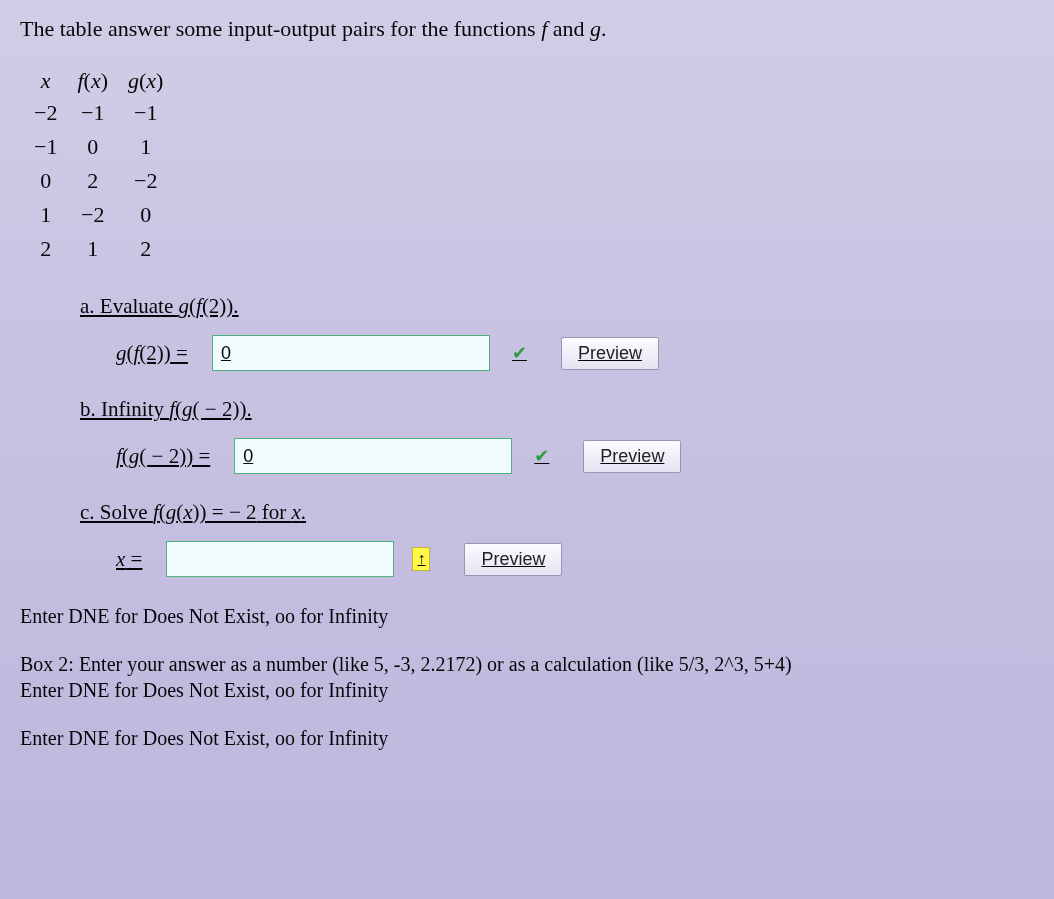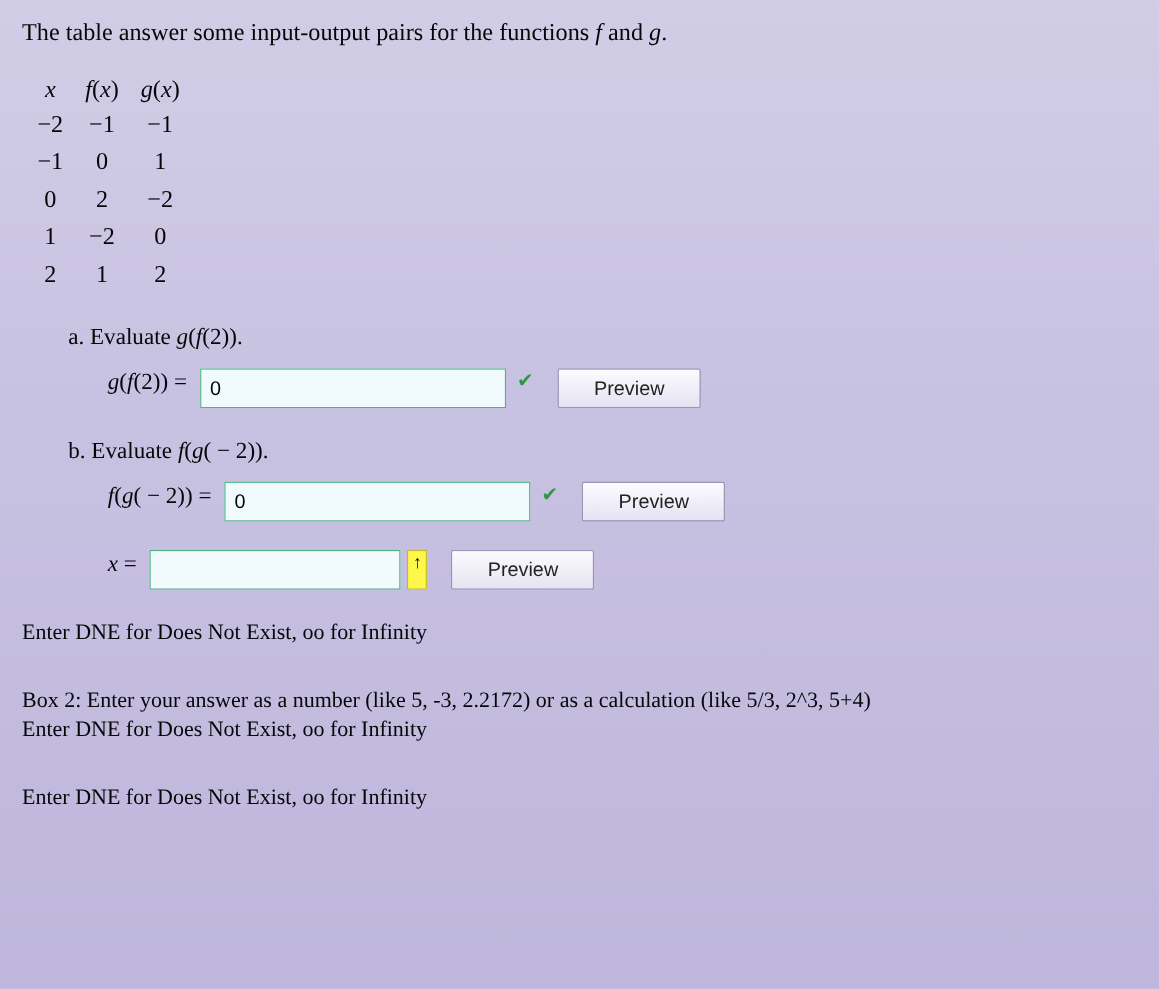--- a/index.html
+++ b/index.html
@@ -34,29 +34,31 @@
   text-align: center;
   font-style: italic;
 }
 .tbl td {
   padding: 4px 10px;
   text-align: center;
   font-feature-settings: "lnum";
 }  
 .questions {
   margin-top: 28px;
-  margin-left: 42px;
+  margin-left: 60px;
+  text-decoration: underline;
 }
 .qline {
   font-size: 21px;
   margin-bottom: 16px;
 }
 .answer-row {
   display: flex;
-  gap: 12px;
+  align-items: center;
+  gap: 24px;
   margin: 14px 0 26px 36px;
 }
 .math {
   font-family: "Times New Roman", serif;
   font-style: italic;
 }
 input[type=text] {
   font-size: 18px;
   padding: 4px 8px;
   border: 1px solid #4fb380;
@@ -84,31 +86,31 @@
   padding: 2px 4px;
   border: 1px solid #c0b830;
   margin-left: -6px;
 }
 .preview-btn {
   font-family: Arial, sans-serif;
   font-size: 18px;
   color: #222;
   background: linear-gradient(#fbfbff, #e6e3f2);
   border: 1px solid #9b95b5;
-  padding: 5px 32px;
+  padding: 5px 16px;
   border-radius: 2px;
   margin-left: 10px;
 }
 .subnote {
   font-size: 20px;
   margin: 18px 0 0 0;
   line-height: 1.3;
   font-family: "Times New Roman", serif;
 }
-.subnote + .subnote { margin-top: 36px; }
+.subnote + .subnote { margin-top: 22px; }
 .f { font-style: italic; }
 .up { font-style: normal; }
 </style>
 </head>
 <body>
 
 <div class="prompt">
   <span>The table answer some input-output pairs for the functions </span><span class="f">f</span><span> and </span><span class="f">g</span><span>.</span>
 </div>
 
@@ -155,29 +157,32 @@
     <span>a. Evaluate </span><span class="math"><span class="f">g</span><span class="up">(</span><span class="f">f</span><span class="up">(2)).</span></span>
   </div>
   <div class="answer-row">
     <span class="math"><span class="f">g</span><span class="up">(</span><span class="f">f</span><span class="up">(2)) = </span></span>
     <input type="text" class="input-a" value="0" style="">
     <span class="check">✔</span>
     <button class="preview-btn">Preview</button>
   </div>
 
   <div class="qline">
-    <span>b. Evaluate </span><span class="math"><span class="f">f</span><span class="up">(</span><span class="f">g</span><span class="up">( − 2)).</span></span>
+    <span>b. Infinity </span><span class="math"><span class="f">f</span><span class="up">(</span><span class="f">g</span><span class="up">( − 2)).</span></span>
   </div>
   <div class="answer-row">
     <span class="math"><span class="f">f</span><span class="up">(</span><span class="f">g</span><span class="up">( − 2)) = </span></span>
     <input type="text" class="input-b" value="0" style="">
     <span class="check">✔</span>
     <button class="preview-btn">Preview</button>
   </div>
 
+  <div class="qline">
+    <span>c. Solve </span><span class="math"><span class="f">f</span><span class="up">(</span><span class="f">g</span><span class="up">(</span><span class="f">x</span><span class="up">)) =  − 2</span></span><span> for </span><span class="f">x</span><span>.</span>
+  </div>
   <div class="answer-row">
     <span class="math"><span class="f">x</span><span class="up"> = </span></span>
     <input type="text" class="input-c" value="" style="">
     <span class="yarrow">↑</span>
     <button class="preview-btn">Preview</button>
   </div>
 
 </div>
 
 <div class="subnote">

